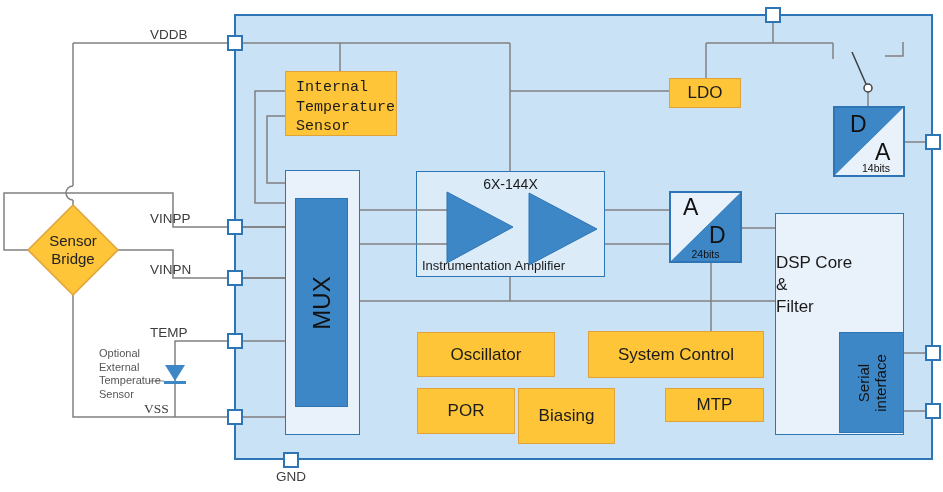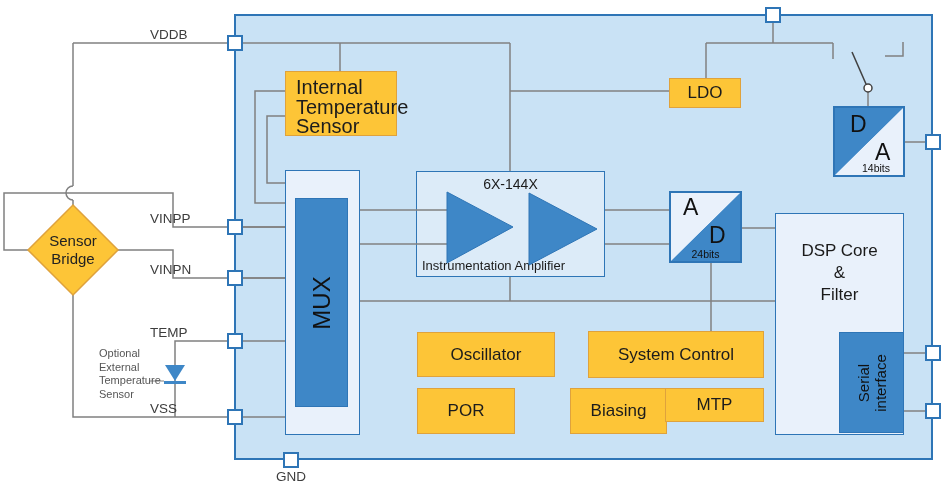--- a/index.html
+++ b/index.html
@@ -18,29 +18,29 @@
   .yellow{background:#fdc537;border:1.5px solid #dfa23c;font-size:17px;color:#1c1c1c;}
   .light{background:#e9f1fb;border:1.5px solid #2e75b6;}
   .amp-bg{background:#dcebf8;}
   .dark{background:#3e87c7;border:1.5px solid #2e75b6;}
   .pre{white-space:pre-line;}
   .pinlabel{position:absolute;z-index:5;font-size:13.5px;color:#3d3d3d;}
   .r{text-align:left;}
   .c{text-align:center;}
   .smallgray{position:absolute;z-index:5;font-size:11px;line-height:13.5px;color:#565656;}
   .rot{transform:rotate(-90deg);transform-origin:center center;white-space:pre-line;text-align:center;}
-  .its-text{position:absolute;left:10px;top:6px;text-align:left;font-size:20px;line-height:19.5px;white-space:pre-line;}
+  .its-text{position:absolute;left:10px;top:6px;text-align:left;font-size:15px;line-height:19.5px;white-space:pre-line;font-family:Liberation Mono, monospace;}
   .amp-gain{position:absolute;left:0;right:0;top:4px;text-align:center;font-size:14px;}
   .amp-name{position:absolute;left:5px;bottom:3px;font-size:13px;}
   .split{z-index:4;border:2px solid #2e75b6;}
   .adc-grad{background:linear-gradient(to bottom right,#e9f1fb 49.6%,#3e87c7 50.4%);}
   .dac-grad{background:linear-gradient(to bottom right,#3e87c7 49.6%,#e9f1fb 50.4%);}
   .bigletter{position:absolute;font-size:23px;color:#111;}
   .bits{position:absolute;left:0;right:0;bottom:1px;text-align:center;font-size:10.5px;color:#111;}
-  .dsp-text{position:absolute;left:0;right:0;top:26px;text-align:center;font-size:17px;line-height:22px;white-space:pre-line;}
+  .dsp-text{position:absolute;left:0;right:0;top:38px;text-align:left;font-size:17px;line-height:22px;white-space:pre-line;}
   .bridge-label{position:absolute;left:28px;top:232px;width:90px;z-index:7;text-align:center;
     font-size:15px;line-height:18px;white-space:pre-line;color:#222;}
 </style>
 </head>
 <body>
 
 <div id="stage">
 
   <div class="bigbox"></div>
 
@@ -142,32 +142,32 @@
 
   <div class="box yellow" style="left:588px;top:331px;width:176px;height:47px;">
     <span>System Control</span>
   </div>
   <div class="box yellow" style="left:417px;top:332px;width:138px;height:45px;">
     <span>Oscillator</span>
   </div>
   <div class="box yellow" style="left:417px;top:388px;width:98px;height:46px;">
     <span>POR</span>
   </div>
-  <div class="box yellow" style="left:570px;top:388px;width:97px;height:46px;">
+  <div class="box yellow" style="left:518px;top:388px;width:97px;height:56px;">
     <span>Biasing</span>
   </div>
   <div class="box yellow" style="left:665px;top:388px;width:99px;height:34px;">
     <span>MTP</span>
   </div>
 
   <div class="pinlabel r" style="left:150px;top:27px;width:76px;">VDDB</div>
   <div class="pinlabel r" style="left:150px;top:211px;width:76px;">VINPP</div>
   <div class="pinlabel r" style="left:150px;top:262px;width:76px;">VINPN</div>
   <div class="pinlabel r" style="left:150px;top:325px;width:76px;">TEMP</div>
-  <div class="pinlabel r" style="left:150px;top:401px;width:76px;">VSS</div>
+  <div class="pinlabel r" style="left:144px;top:401px;width:76px;font-family:Liberation Serif, serif;">VSS</div>
   <div class="pinlabel c" style="left:261px;top:469px;width:60px;">GND</div>
 
   <div class="bridge-label pre">Sensor
 Bridge</div>
   <div class="smallgray pre" style="left:99px;top:347px;width:80px;">Optional
 External
 Temperature
 Sensor</div>
 
   <svg class="layer-top" width="943" height="492" viewBox="0 0 943 492">

